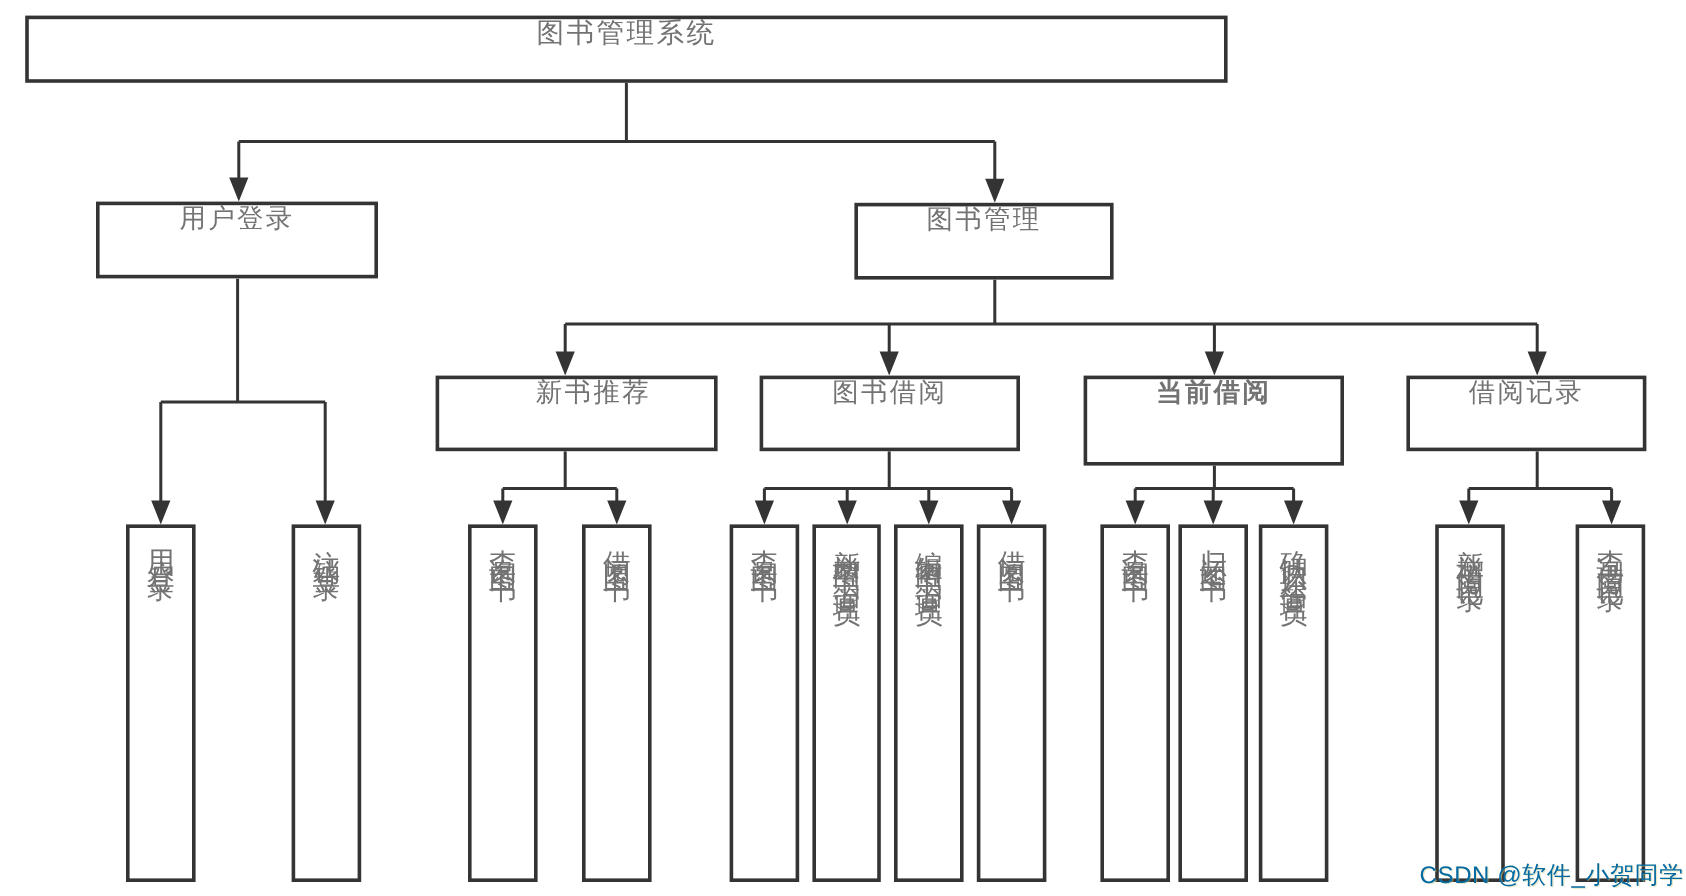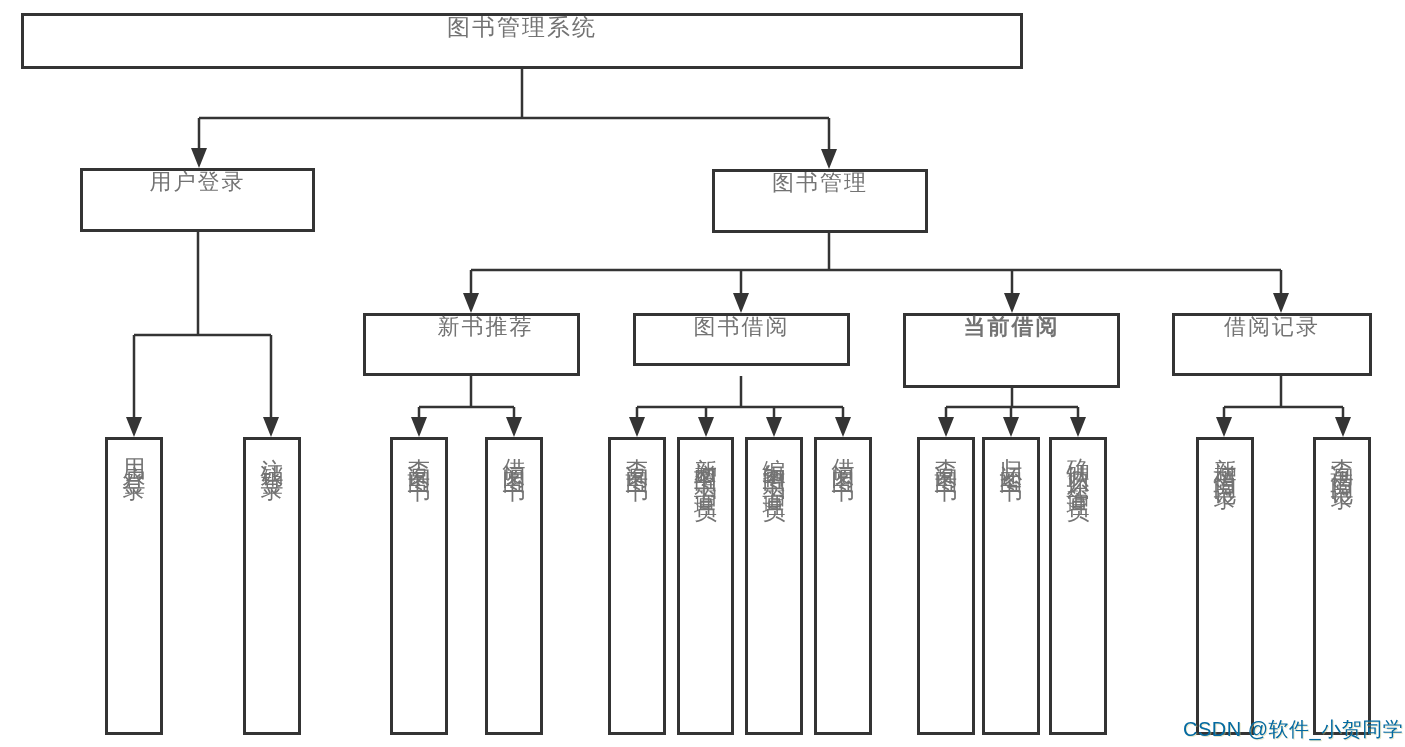--- a/index.html
+++ b/index.html
@@ -91,24 +91,24 @@
     <span class="label">图书管理系统</span>
   </div>
 
   <div class="box hbox" style="left:80px; top:168px; width:235px; height:64px;">
     <span class="label">用户登录</span>
   </div>
   <div class="box hbox" style="left:712px; top:169px; width:216px; height:64px;">
     <span class="label">图书管理</span>
   </div>
 
-  <div class="box hbox" style="left:363px; top:313px; width:217px; height:63px;padding-left:28px;">
+  <div class="box hbox" style="left:363px; top:313px; width:235px; height:63px;padding-left:28px;">
     <span class="label">新书推荐</span>
   </div>
-  <div class="box hbox" style="left:633px; top:313px; width:217px; height:53px;">
+  <div class="box hbox" style="left:633px; top:313px; width:217px; height:63px;">
     <span class="label">图书借阅</span>
   </div>
   <div class="box hbox" style="left:903px; top:313px; width:217px; height:75px;font-weight:bold;">
     <span class="label">当前借阅</span>
   </div>
   <div class="box hbox" style="left:1172px; top:313px; width:200px; height:63px;">
     <span class="label">借阅记录</span>
   </div>
 
   <div class="box leaf" style="left:105px; top:437px; width:58px; height:298px;">

